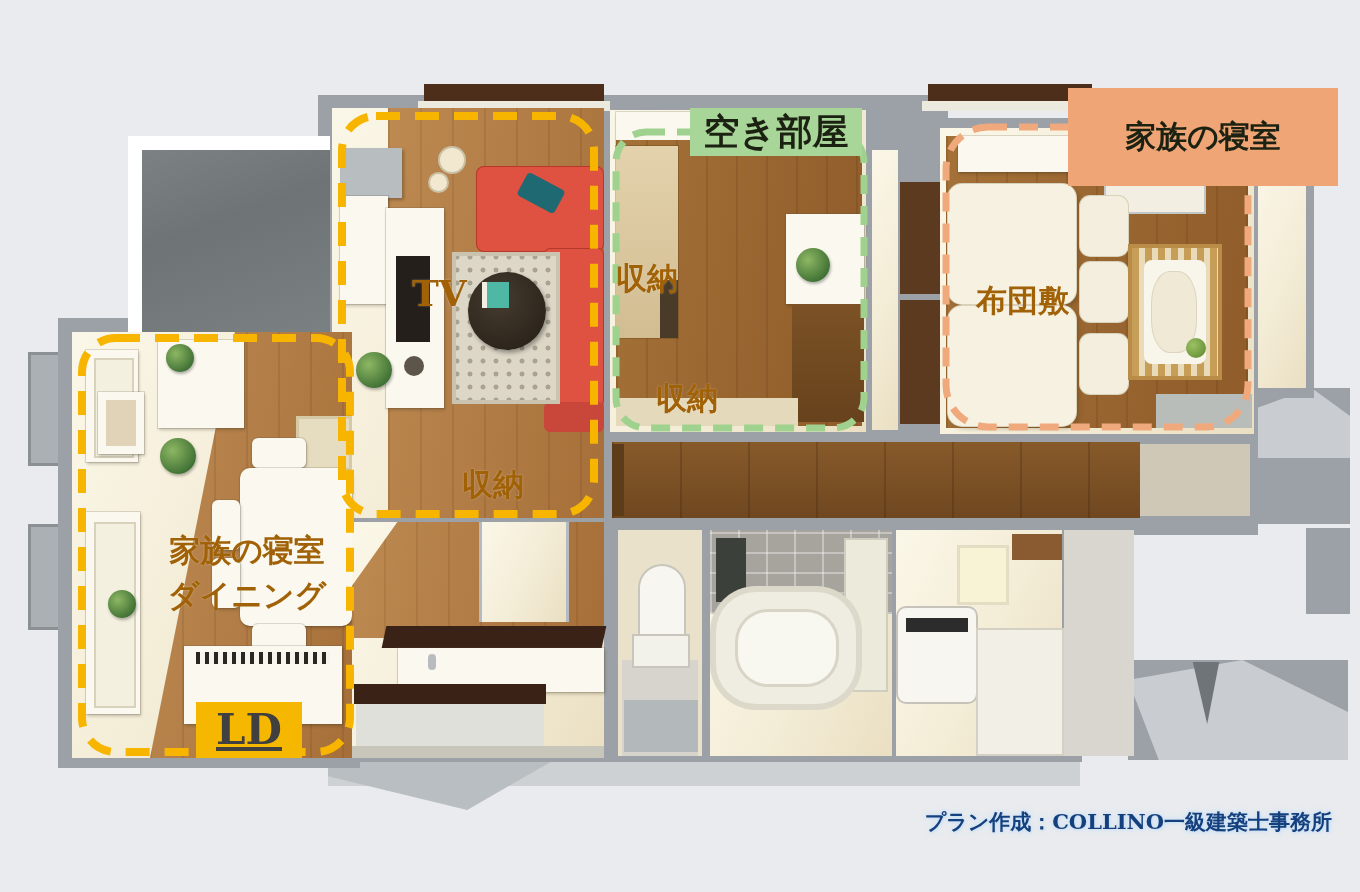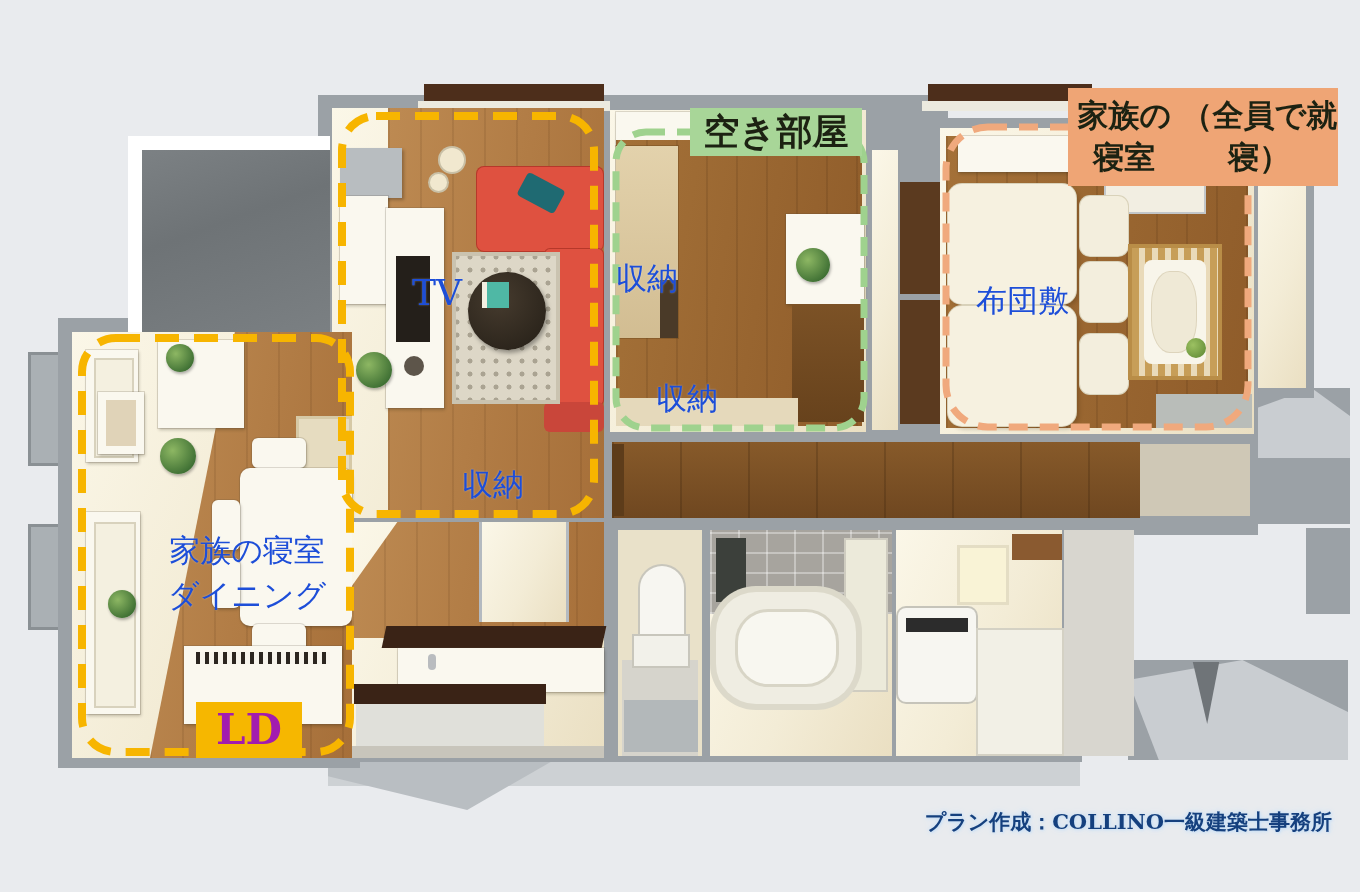--- a/index.html
+++ b/index.html
@@ -17,21 +17,21 @@
         linear-gradient(180deg,#875a2a,#6f4720);}
   .white-furn{background:#faf8ef;box-shadow:0 0 0 1px rgba(90,80,60,.18),1px 2px 3px rgba(40,30,10,.25);}
   .rug{background:radial-gradient(circle at 5px 5px,#aaa392 2.2px,transparent 2.8px) 0 0/13px 13px,#ddd7c7;
        box-shadow:0 0 0 4px #cac3b0 inset;}
   .tile{background:repeating-linear-gradient(0deg,rgba(255,255,255,.35) 0 2px,transparent 2px 20px),
         repeating-linear-gradient(90deg,rgba(255,255,255,.35) 0 2px,transparent 2px 28px),#a7a49e;}
   .plant{border-radius:50%;background:radial-gradient(circle at 35% 35%,#8db763,#3f7034 75%);
          box-shadow:1px 2px 3px rgba(0,0,0,.3);}
   .tag{display:flex;align-items:center;justify-content:center;font-weight:bold;color:#1c2212;
        line-height:1.35;text-align:center;}
-  .tag-plain{color:#1d4ed8;font-weight:normal;text-shadow:0 0 2px rgba(255,255,250,.4);}
+  .tag-plain{color:#a16207;font-weight:bold;text-shadow:0 0 2px rgba(255,255,250,.4);}
   #title{left:62px;top:10px;font-size:50px;font-weight:bold;color:#2f2810;letter-spacing:2px;
          text-shadow:0 0 6px #f0ebac,2px 2px 2px #ece49a,-1px -1px 2px #f4f0bc;}
   #credit{right:28px;top:808px;font-size:21px;font-weight:bold;color:#15407e;
           font-family:"DejaVu Serif","Liberation Serif",serif;
           text-shadow:0 0 4px #c3dcf4,0 0 8px #d6e7f8,1px 1px 2px #cfe2f5;}
 </style>
 </head>
 <body>
 
 <div id="canvas">
@@ -172,37 +172,36 @@
     <rect x="616" y="132" width="248" height="296" rx="30" fill="none" stroke="#9fd28e" stroke-width="7" stroke-dasharray="19 12"></rect>
     <rect x="946" y="127" width="302" height="300" rx="42" fill="none" stroke="#f0a97d" stroke-width="7" stroke-dasharray="19 12"></rect>
   </svg>
 
   <div class="abs tag" style="left:690px;top:108px;width:172px;height:48px;background:#a8d698;font-size:36px;align-items:flex-end;">
     <span>空き部屋</span>
   </div>
 
   <div class="abs tag" style="left:1068px;top:88px;width:270px;height:98px;background:#efa575;font-size:31px;flex-direction:row;">
     <span>家族の寝室</span>
-    <span>（全員で就寝）</span>
   </div>
 
   <div class="abs tag-plain" style="left:412px;top:272px;font-size:36px;"><span>TV</span></div>
 
   <div class="abs tag-plain" style="left:616px;top:258px;font-size:31px;"><span>収納</span></div>
 
   <div class="abs tag-plain" style="left:656px;top:378px;font-size:31px;"><span>収納</span></div>
 
   <div class="abs tag-plain" style="left:462px;top:464px;font-size:31px;"><span>収納</span></div>
 
   <div class="abs tag-plain" style="left:976px;top:280px;font-size:31px;"><span>布団敷</span></div>
 
   <div class="abs tag-plain" style="left:162px;top:528px;width:170px;font-size:31px;text-align:center;line-height:1.45;">
     <span>家族の寝室</span><br>
     <span>ダイニング</span>
   </div>
 
-  <div class="abs tag" style="left:196px;top:702px;width:106px;height:56px;background:#f6b700;font-size:42px;color:#a21caf;">
+  <div class="abs tag" style="left:196px;top:702px;width:106px;height:56px;background:#f6b700;font-size:42px;color:#404040;text-decoration:underline;">
     <span>LD</span>
   </div>
 
   <div id="credit" class="abs">プラン作成：COLLINO一級建築士事務所</div>
 
 </div>
 
 </body></html>

